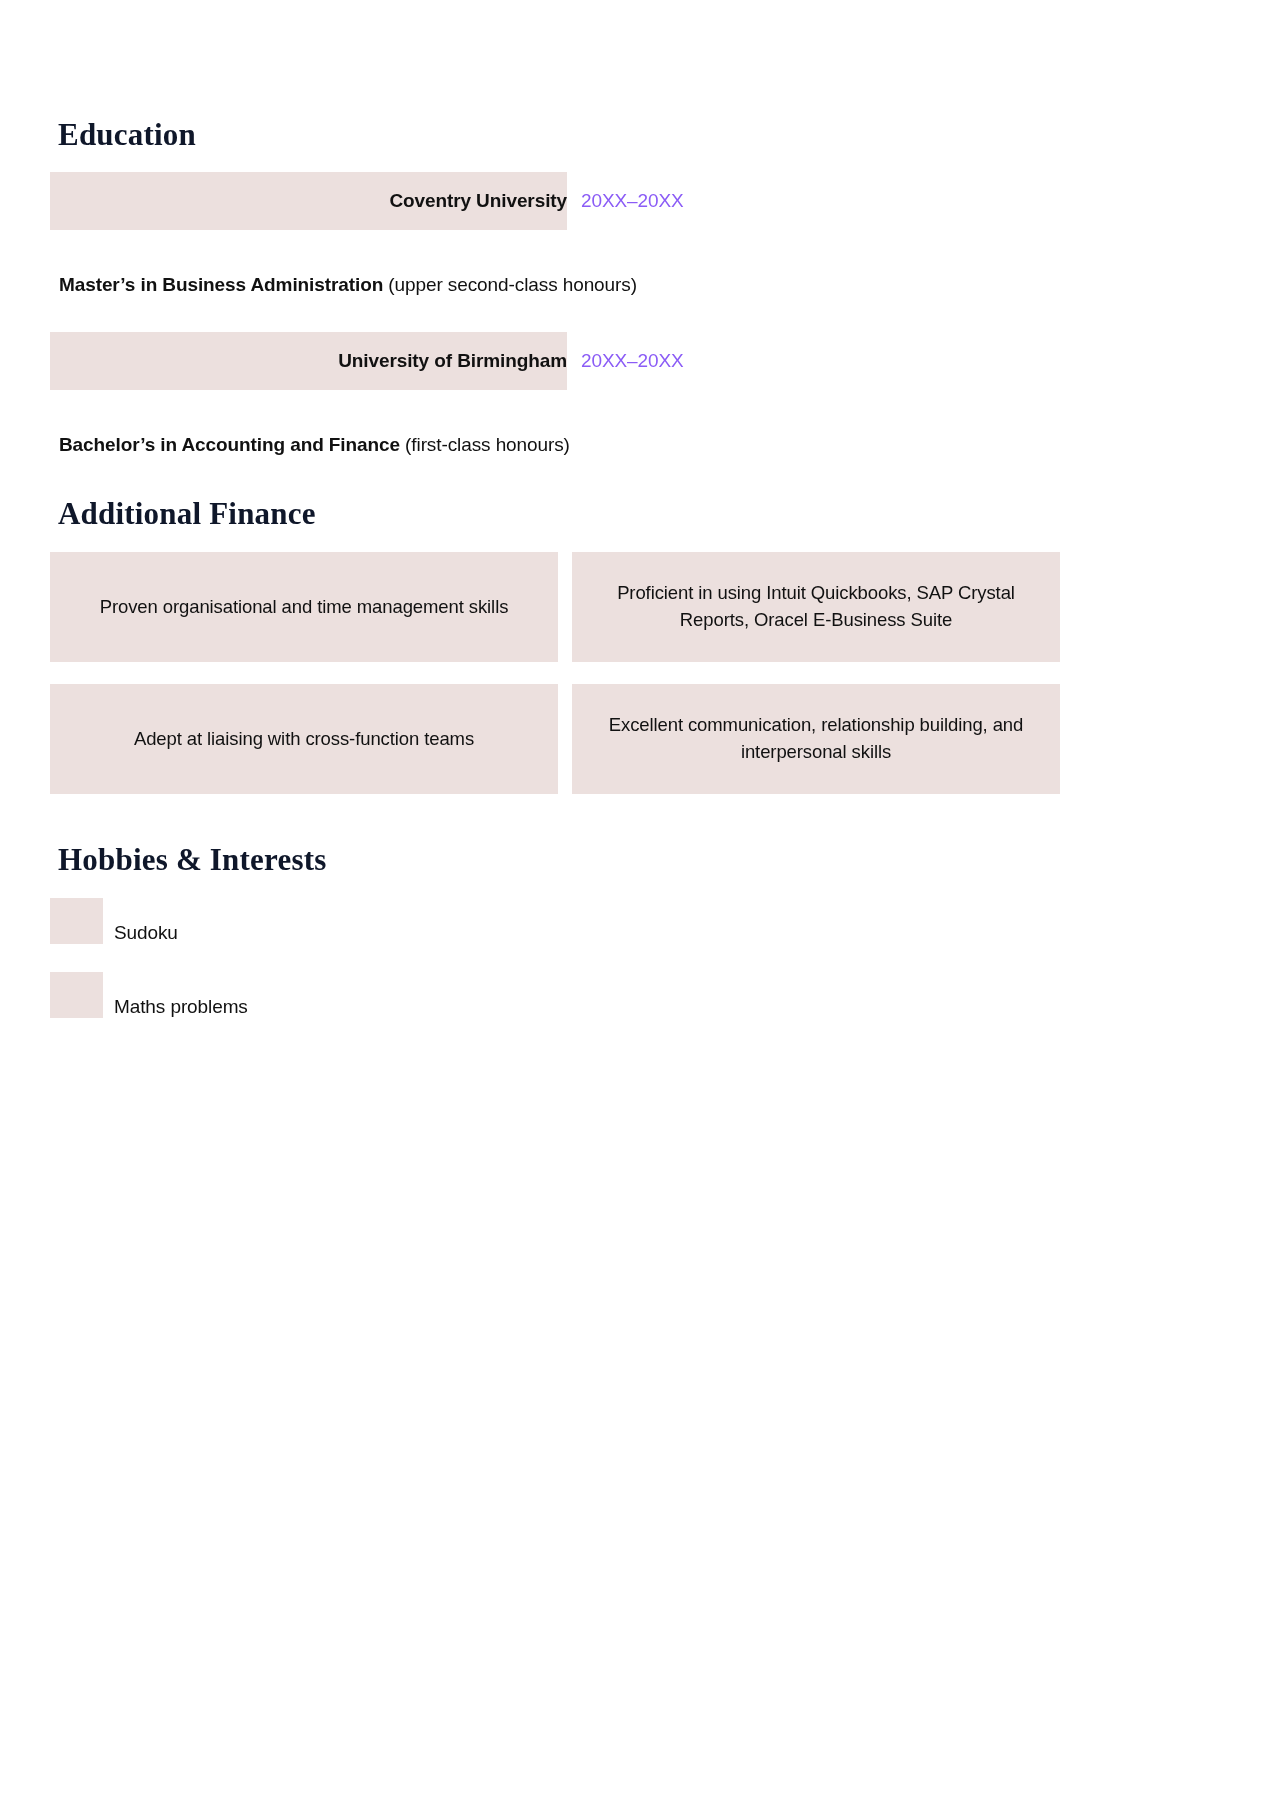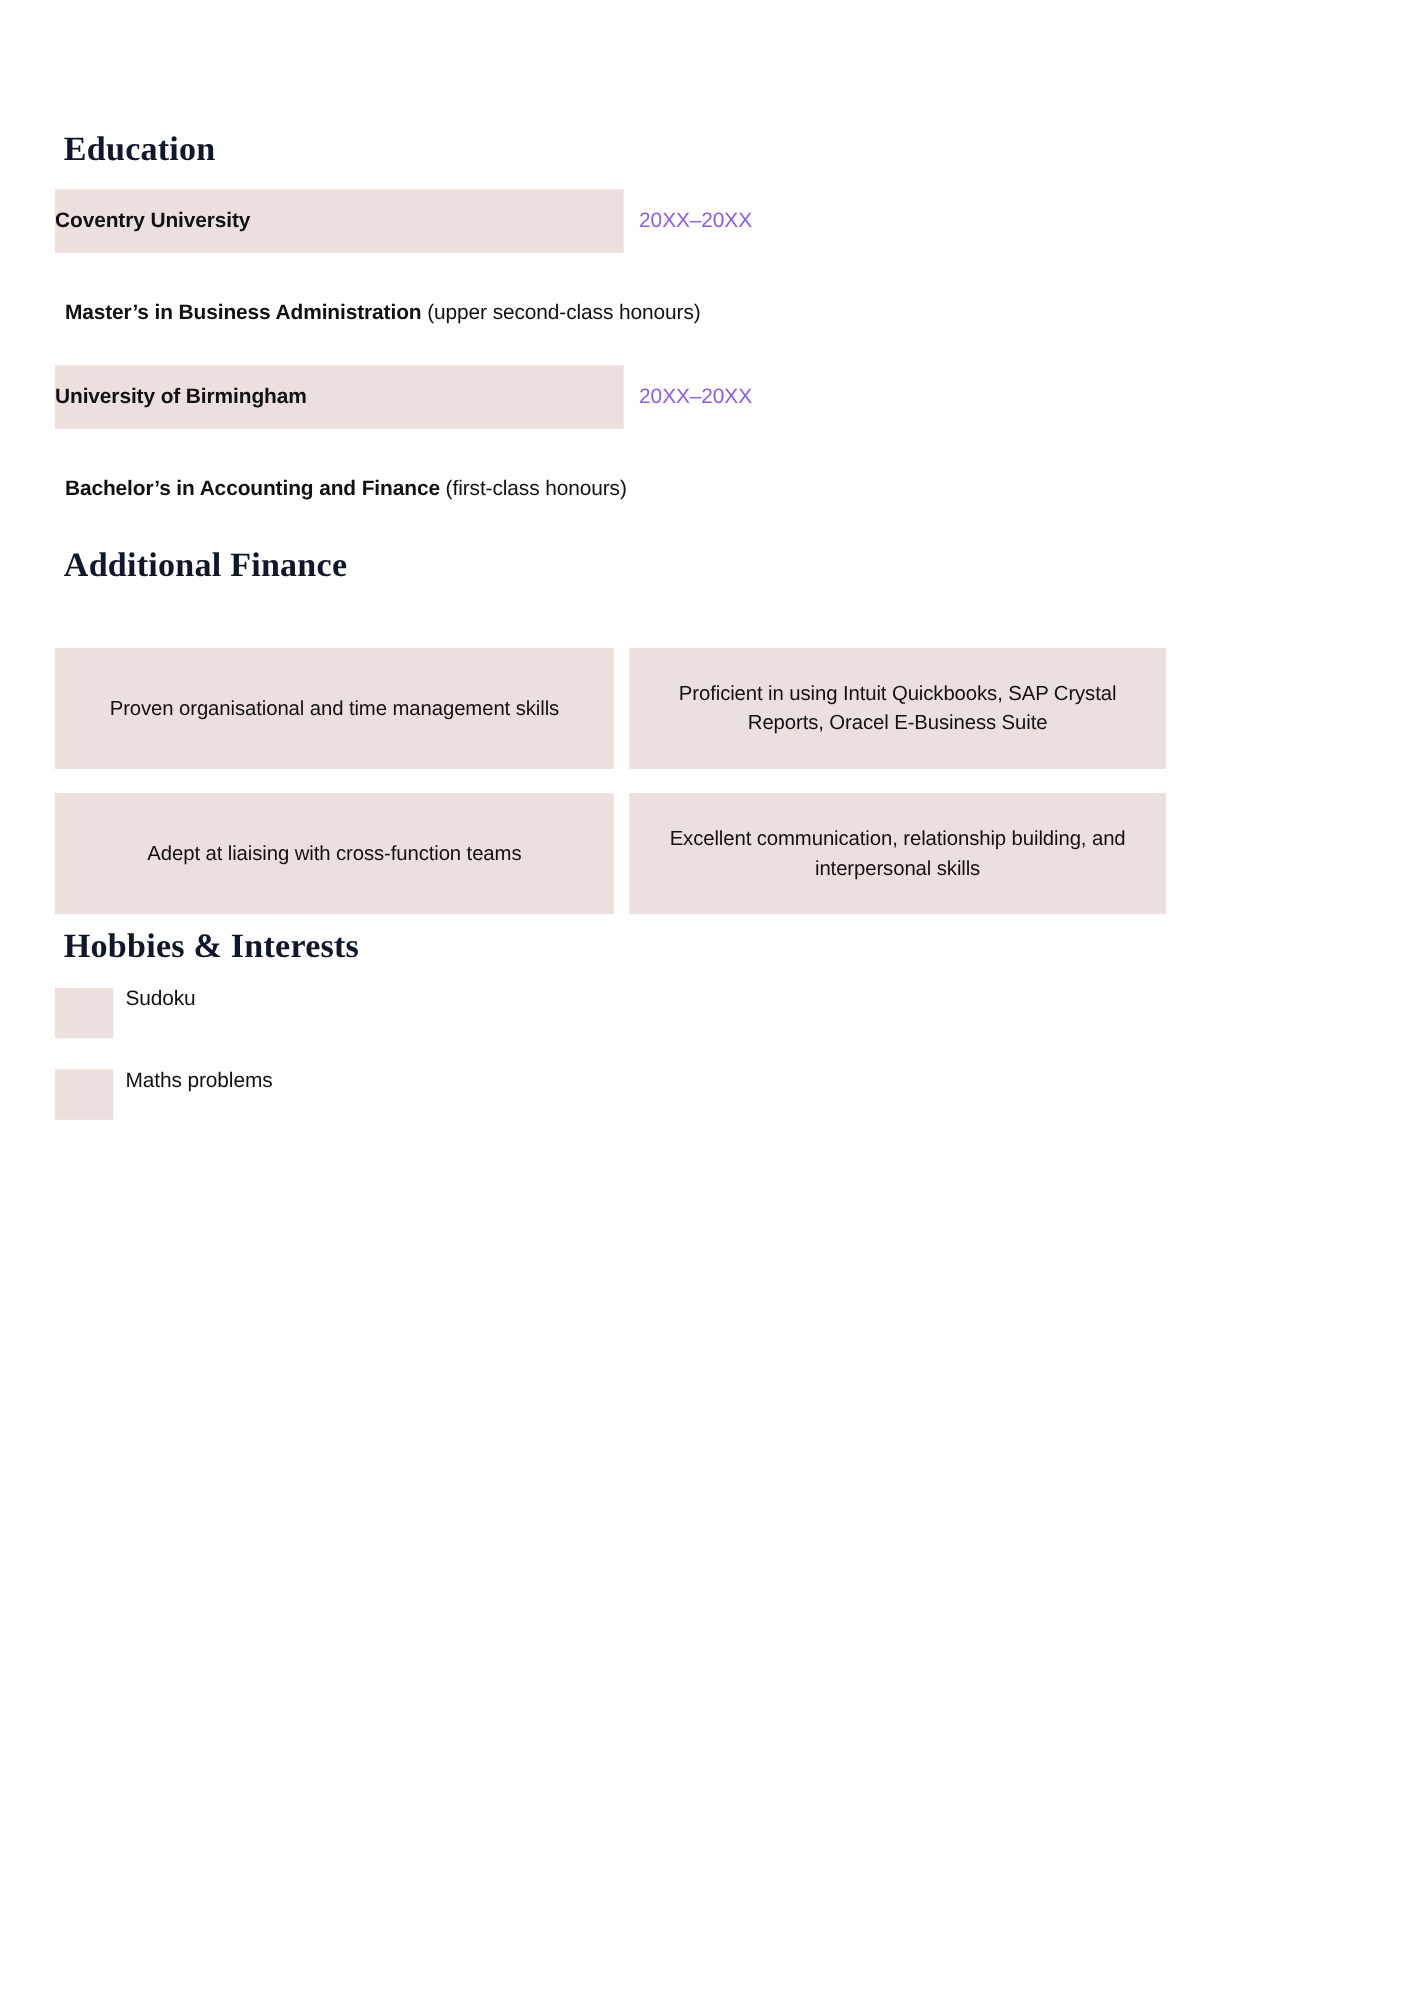--- a/index.html
+++ b/index.html
@@ -48,21 +48,21 @@
     position: relative;
     display: flex;
     align-items: stretch;
   }
   .edu-school-band {
     width: 517px;
     height: 58px;
     background: #ece0de;
     display: flex;
     align-items: center;
-    justify-content: flex-start;
+    justify-content: flex-end;
     box-sizing: border-box;
   }
   .edu-school-name {
     font-family: "Liberation Sans", sans-serif;
     font-weight: bold;
     font-size: 19px;
     color: #111111;
     letter-spacing: -0.1px;
   }
   .edu-dates {
@@ -92,21 +92,20 @@
   
   #skills-grid {
     position: absolute;
     left: 50px;
     top: 552px;
     width: 1010px;
     display: grid;
     grid-template-columns: 508px 488px;
     column-gap: 14px;
     row-gap: 22px;
-    margin-top: 37px;
   }
   .skill-card {
     background: #ece0de;
     height: 110px;
     display: flex;
     align-items: center;
     justify-content: center;
     text-align: center;
     box-sizing: border-box;
     padding: 0 22px;
@@ -120,21 +119,21 @@
 
   
   #hobbies-list {
     position: absolute;
     left: 50px;
     top: 898px;
     width: 800px;
   }
   .hobby-item {
     display: flex;
-    align-items: flex-start;
+    align-items: flex-end;
     height: 46px;
     margin-bottom: 28px;
   }
   .hobby-bullet {
     width: 53px;
     height: 46px;
     background: #ece0de;
     flex: 0 0 auto;
   }
   .hobby-label {

